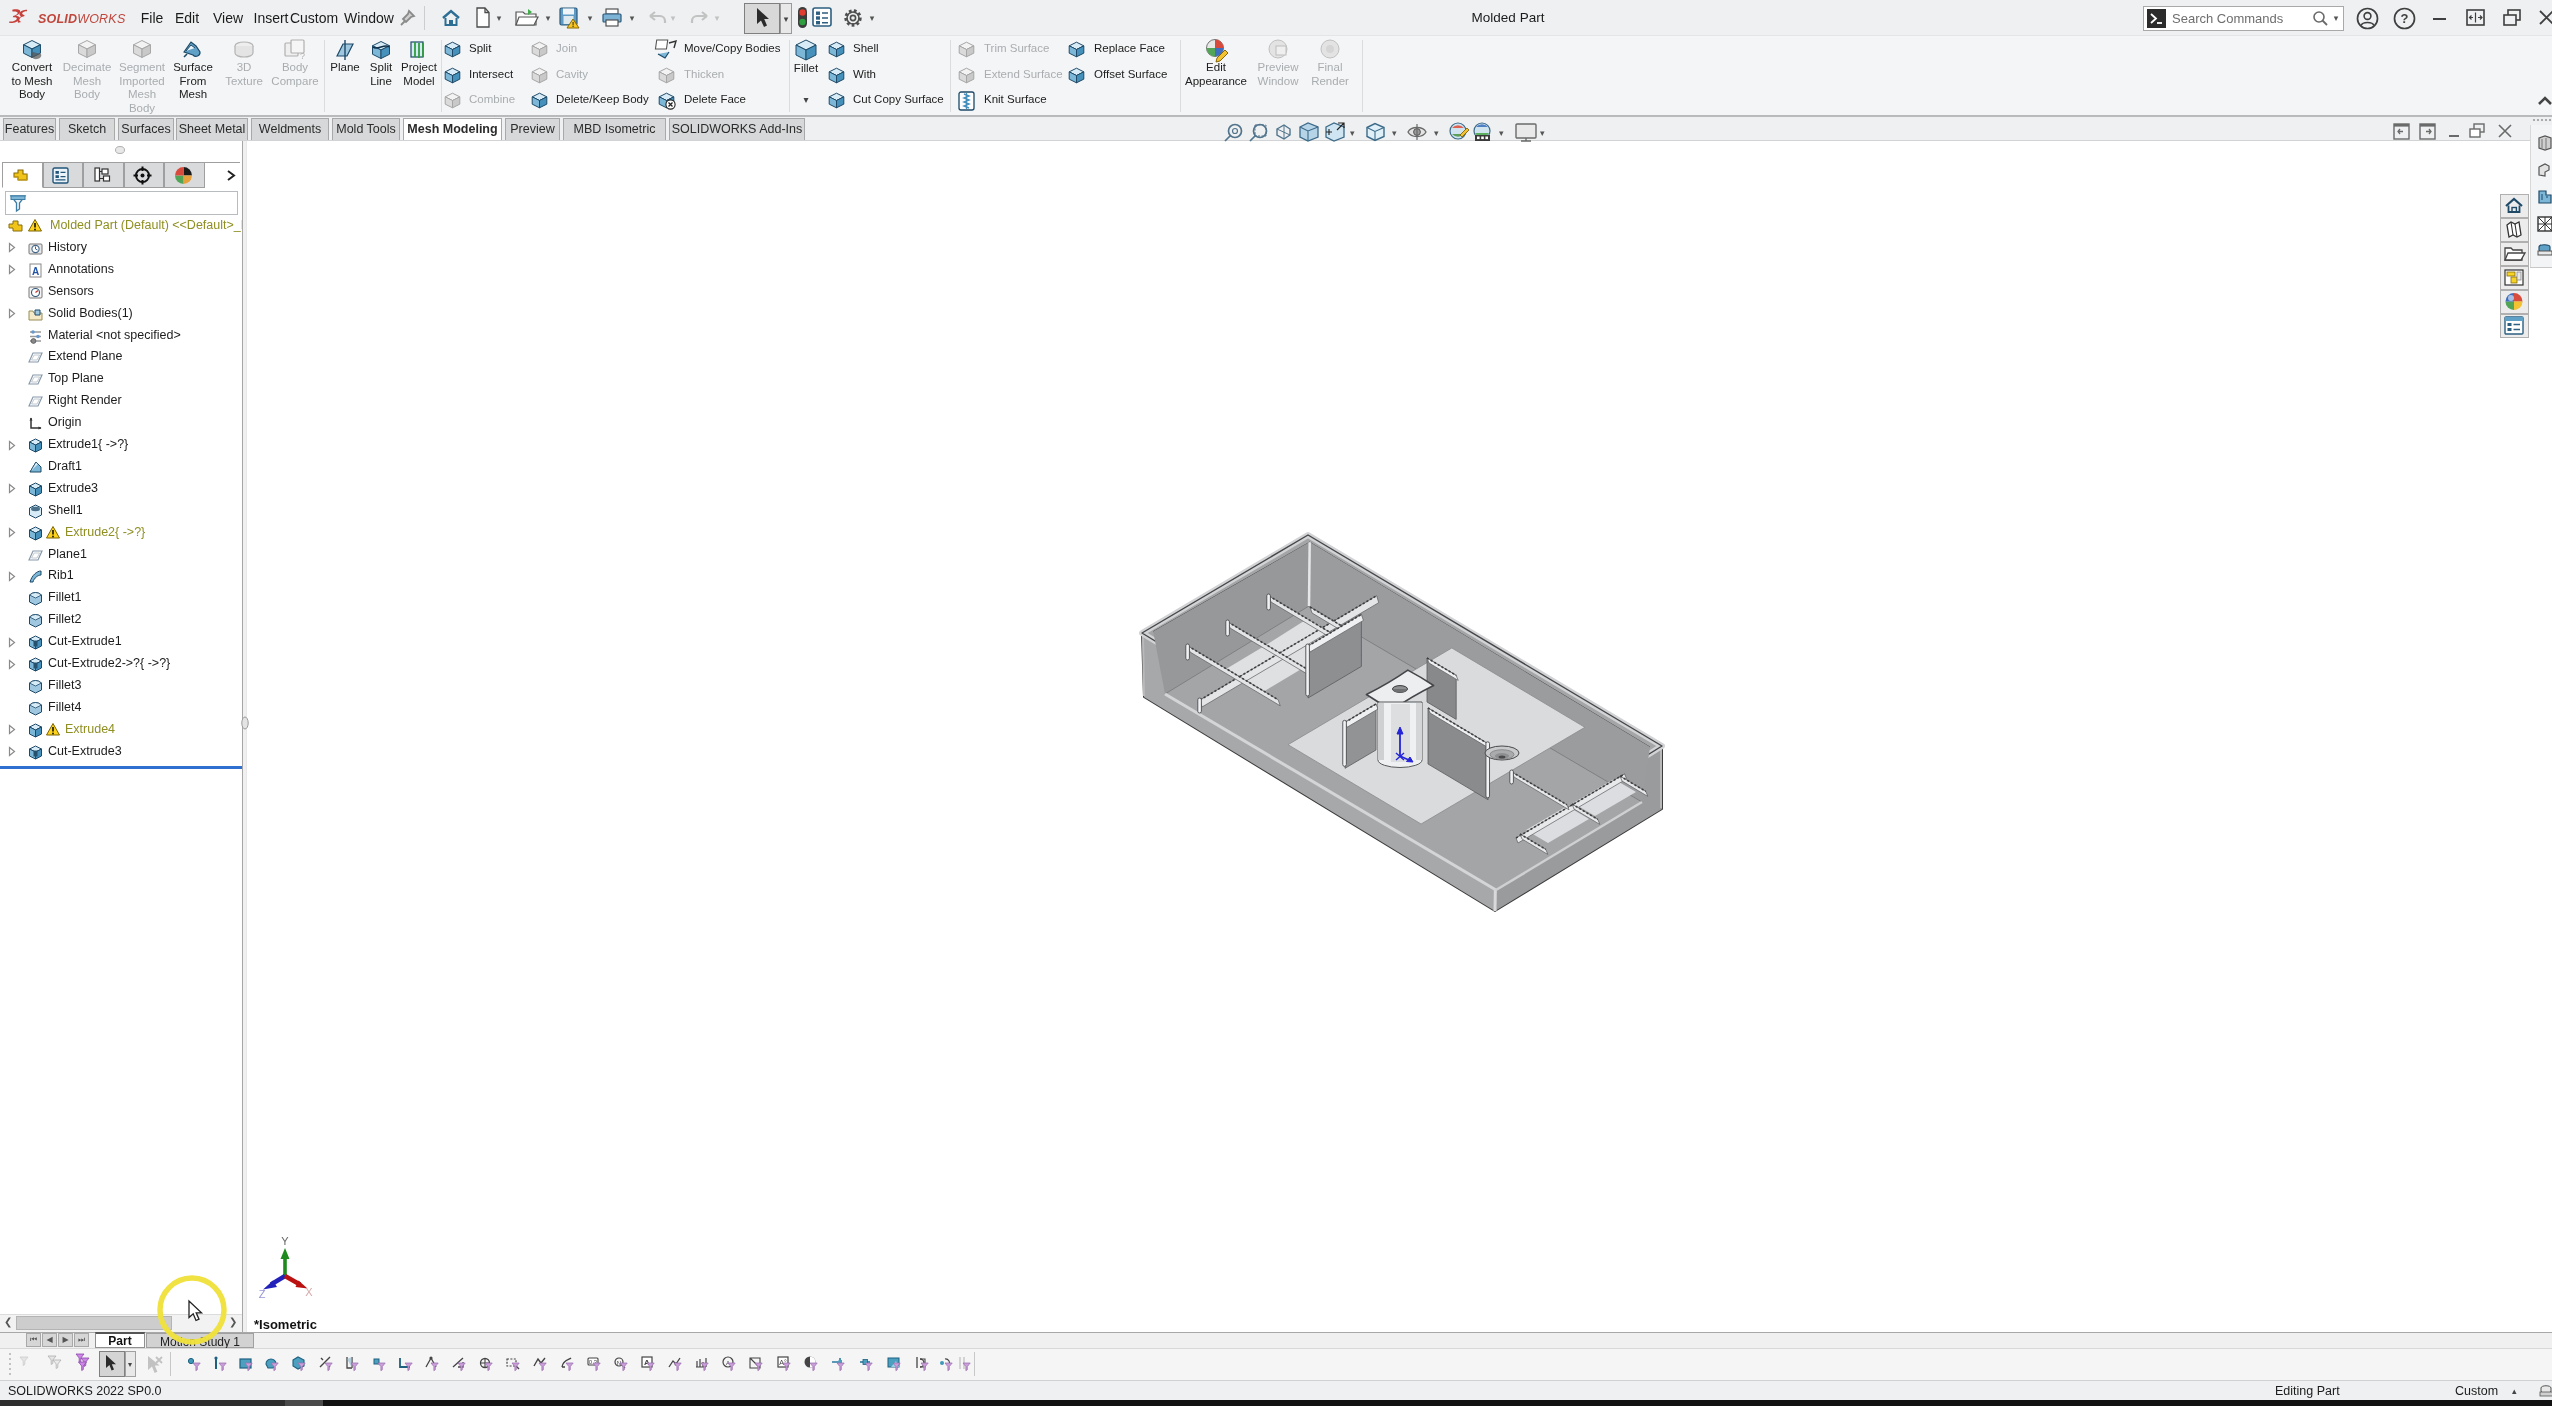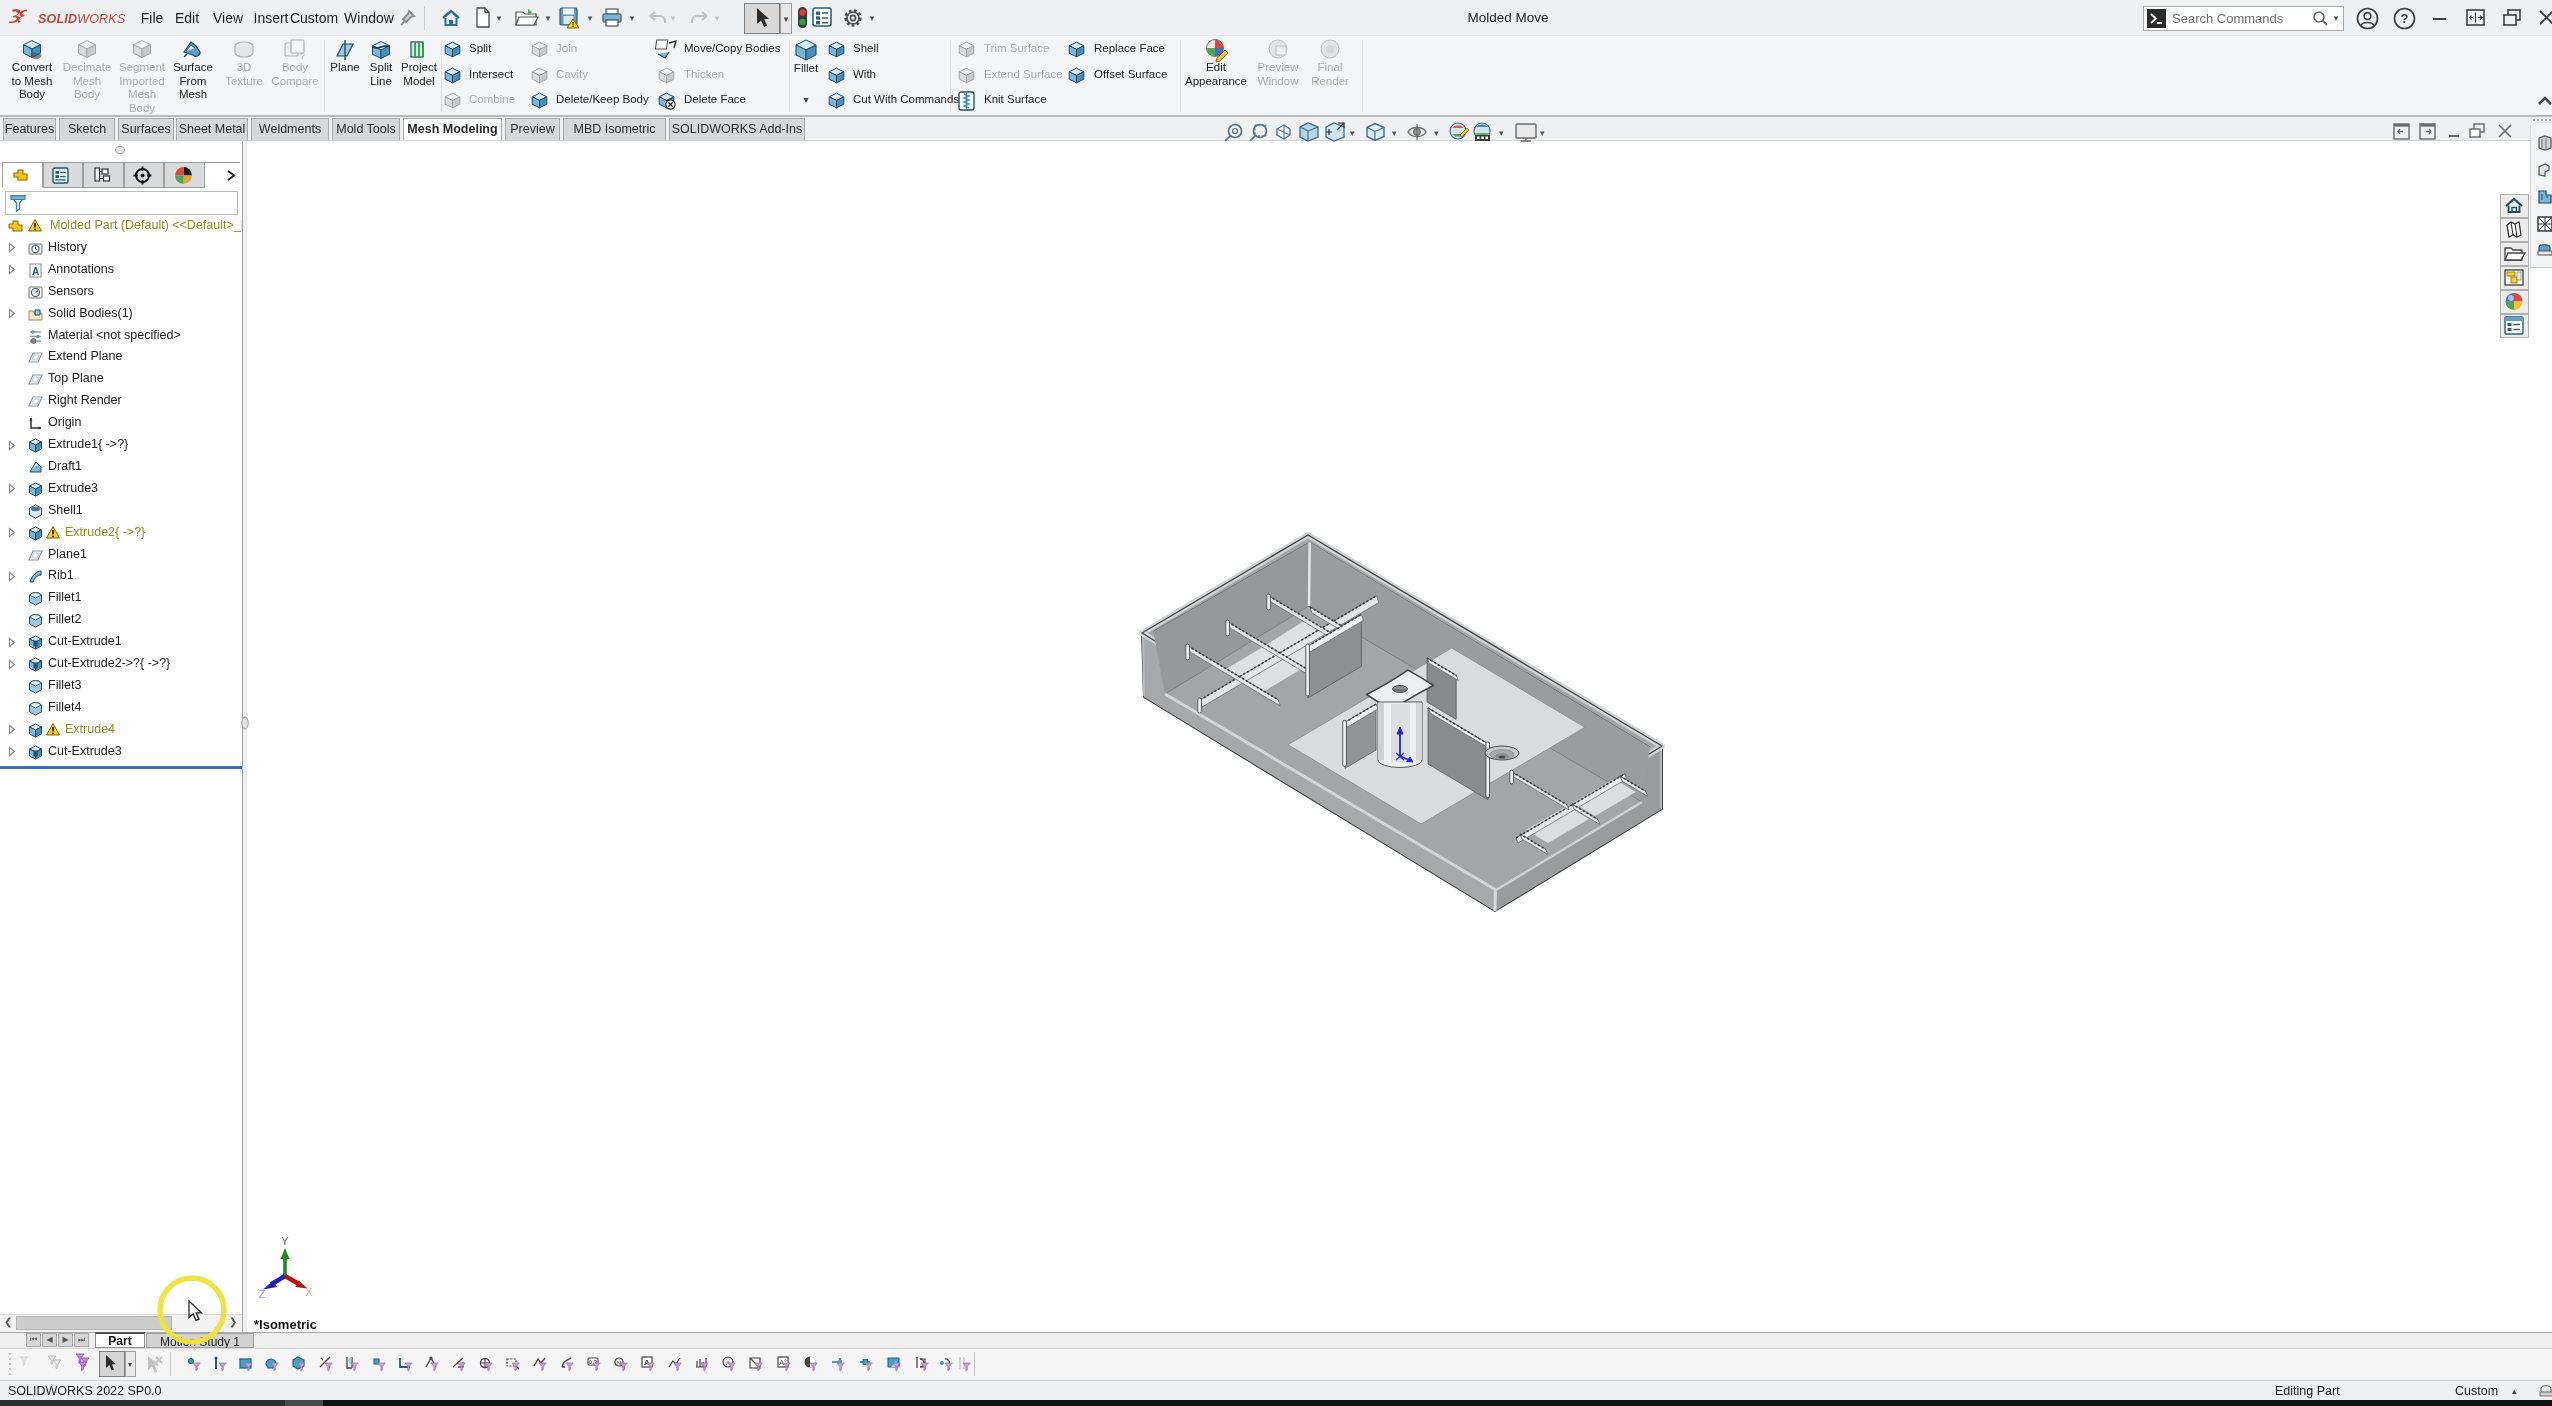--- a/index.html
+++ b/index.html
@@ -73,21 +73,21 @@
       <rect x="4" y="9.3" width="4" height="3.4" fill="#2d5f80"></rect>
       <rect x="4" y="14" width="4" height="3.4" fill="#2d5f80"></rect>
       <path d="M10,6 L16,6 M10,11 L16,11 M10,15.8 L16,15.8" stroke="#2d5f80" stroke-width="1.6"></path>
     </svg>
     <svg style="position:absolute;left:842px;top:7px;width:22px;height:22px;overflow:visible">
       <circle cx="11" cy="11" r="7" fill="none" stroke="#4f4f4f" stroke-width="3.4" stroke-dasharray="2.6,2.2"></circle>
       <circle cx="11" cy="11" r="6" fill="none" stroke="#4f4f4f" stroke-width="1.6"></circle>
       <circle cx="11" cy="11" r="2.6" fill="none" stroke="#4f4f4f" stroke-width="1.6"></circle>
     </svg>
     <div style="position:absolute;transform:translateX(-50%);left:872px;top:13px;font:400 9px &quot;Liberation Sans&quot;, sans-serif;color:#555;white-space:nowrap;">▾</div>
-    <div style="position:absolute;transform:translateX(-50%);left:1508px;top:10px;font:400 13.5px &quot;Liberation Sans&quot;, sans-serif;color:#1b1b1b;white-space:nowrap;">Molded Move</div>
+    <div style="position:absolute;transform:translateX(-50%);left:1508px;top:10px;font:400 13.5px &quot;Liberation Sans&quot;, sans-serif;color:#1b1b1b;white-space:nowrap;">Molded Part</div>
     <div style="position:absolute;left:2143px;top:6px;width:201px;height:25px;background:#ffffff;border:1px solid #a9a9a9"></div>
     <div style="position:absolute;left:2147px;top:9px;width:19px;height:19px;background:#2b2b2b;"></div>
     <svg style="position:absolute;left:2147px;top:9px;width:19px;height:19px;overflow:visible">
       <path d="M4,5 L9,9.5 L4,14" stroke="#fff" stroke-width="1.8" fill="none"></path>
       <path d="M10,14 L15,14" stroke="#fff" stroke-width="1.8"></path>
     </svg>
     <div style="position:absolute;left:2172px;top:11px;font:400 13px &quot;Liberation Sans&quot;, sans-serif;color:#6e6e6e;white-space:nowrap;">Search Commands</div>
     <svg style="position:absolute;left:2312px;top:10px;width:17px;height:17px;overflow:visible">
       <circle cx="7" cy="7" r="5" fill="none" stroke="#6a6a6a" stroke-width="1.6"></circle>
       <path d="M10.5,10.5 L15,15" stroke="#6a6a6a" stroke-width="1.8"></path>
@@ -263,21 +263,21 @@
       <polygon points="9.5,2.1923076923076925 16.807692307692307,5.846153846153847 9.5,9.5 2.1923076923076925,5.846153846153847" fill="#d8ecf7" stroke="#1e4a68" stroke-width="1"></polygon>
       <polygon points="2.1923076923076925,5.846153846153847 9.5,9.5 9.5,16.807692307692307 2.1923076923076925,13.153846153846153" fill="#7db7d8" stroke="#1e4a68" stroke-width="1"></polygon>
       <polygon points="9.5,9.5 16.807692307692307,5.846153846153847 16.807692307692307,13.153846153846153 9.5,16.807692307692307" fill="#4690bc" stroke="#1e4a68" stroke-width="1"></polygon>
     </svg>
     <div style="position:absolute;left:853px;top:68px;font:400 11.5px &quot;Liberation Sans&quot;, sans-serif;color:#212121;white-space:nowrap;">With</div>
     <svg style="position:absolute;left:826.5px;top:90.5px;width:19px;height:19px;overflow:visible">
       <polygon points="9.5,2.1923076923076925 16.807692307692307,5.846153846153847 9.5,9.5 2.1923076923076925,5.846153846153847" fill="#d8ecf7" stroke="#1e4a68" stroke-width="1"></polygon>
       <polygon points="2.1923076923076925,5.846153846153847 9.5,9.5 9.5,16.807692307692307 2.1923076923076925,13.153846153846153" fill="#7db7d8" stroke="#1e4a68" stroke-width="1"></polygon>
       <polygon points="9.5,9.5 16.807692307692307,5.846153846153847 16.807692307692307,13.153846153846153 9.5,16.807692307692307" fill="#4690bc" stroke="#1e4a68" stroke-width="1"></polygon>
     </svg>
-    <div style="position:absolute;left:853px;top:93px;font:400 11.5px &quot;Liberation Sans&quot;, sans-serif;color:#212121;white-space:nowrap;">Cut With Commands</div>
+    <div style="position:absolute;left:853px;top:93px;font:400 11.5px &quot;Liberation Sans&quot;, sans-serif;color:#212121;white-space:nowrap;">Cut Copy Surface</div>
     <svg style="position:absolute;left:956.5px;top:39.5px;width:19px;height:19px;overflow:visible">
       <polygon points="9.5,2.1923076923076925 16.807692307692307,5.846153846153847 9.5,9.5 2.1923076923076925,5.846153846153847" fill="#f3f3f3" stroke="#a6a6a6" stroke-width="1"></polygon>
       <polygon points="2.1923076923076925,5.846153846153847 9.5,9.5 9.5,16.807692307692307 2.1923076923076925,13.153846153846153" fill="#dadada" stroke="#a6a6a6" stroke-width="1"></polygon>
       <polygon points="9.5,9.5 16.807692307692307,5.846153846153847 16.807692307692307,13.153846153846153 9.5,16.807692307692307" fill="#c9c9c9" stroke="#a6a6a6" stroke-width="1"></polygon>
     </svg>
     <div style="position:absolute;left:984px;top:42px;font:400 11.5px &quot;Liberation Sans&quot;, sans-serif;color:#a9adb0;white-space:nowrap;">Trim Surface</div>
     <svg style="position:absolute;left:956.5px;top:65.5px;width:19px;height:19px;overflow:visible">
       <polygon points="9.5,2.1923076923076925 16.807692307692307,5.846153846153847 9.5,9.5 2.1923076923076925,5.846153846153847" fill="#f3f3f3" stroke="#a6a6a6" stroke-width="1"></polygon>
       <polygon points="2.1923076923076925,5.846153846153847 9.5,9.5 9.5,16.807692307692307 2.1923076923076925,13.153846153846153" fill="#dadada" stroke="#a6a6a6" stroke-width="1"></polygon>
       <polygon points="9.5,9.5 16.807692307692307,5.846153846153847 16.807692307692307,13.153846153846153 9.5,16.807692307692307" fill="#c9c9c9" stroke="#a6a6a6" stroke-width="1"></polygon>

